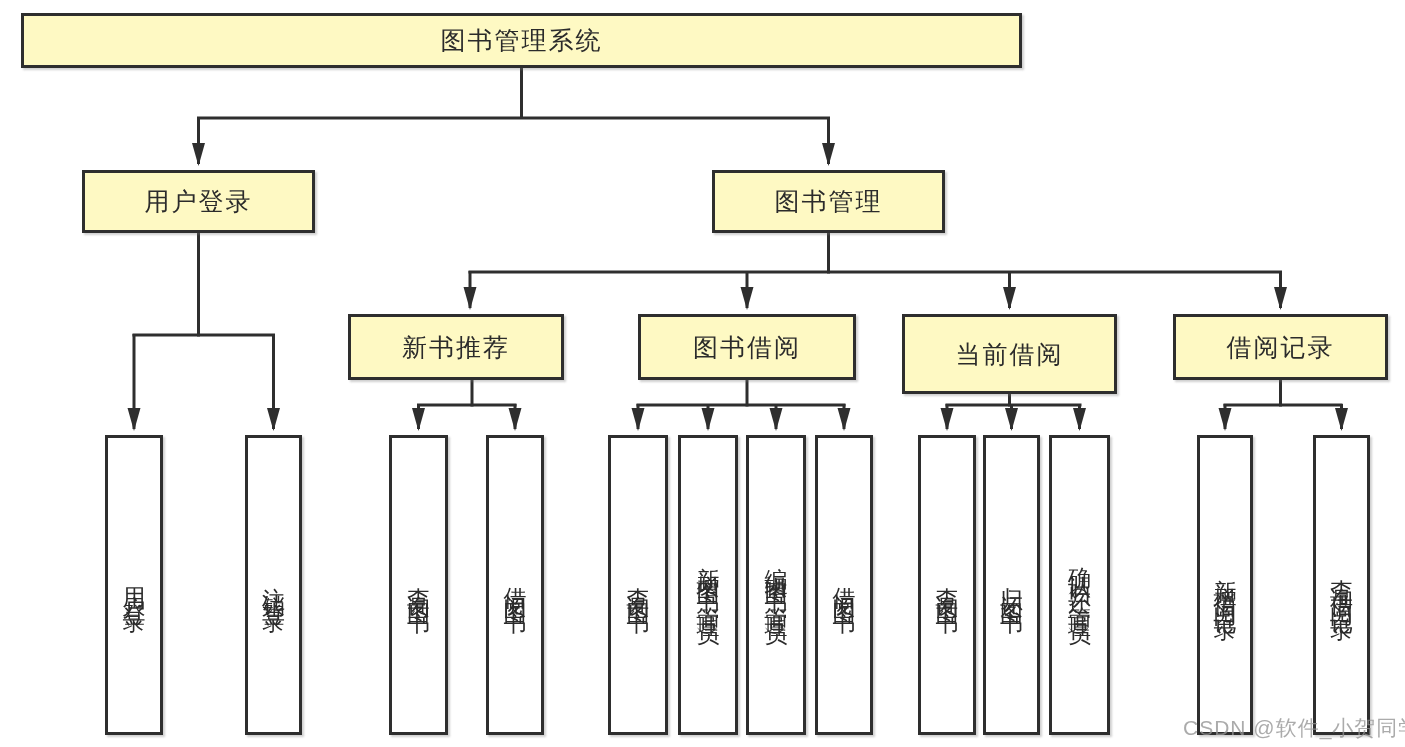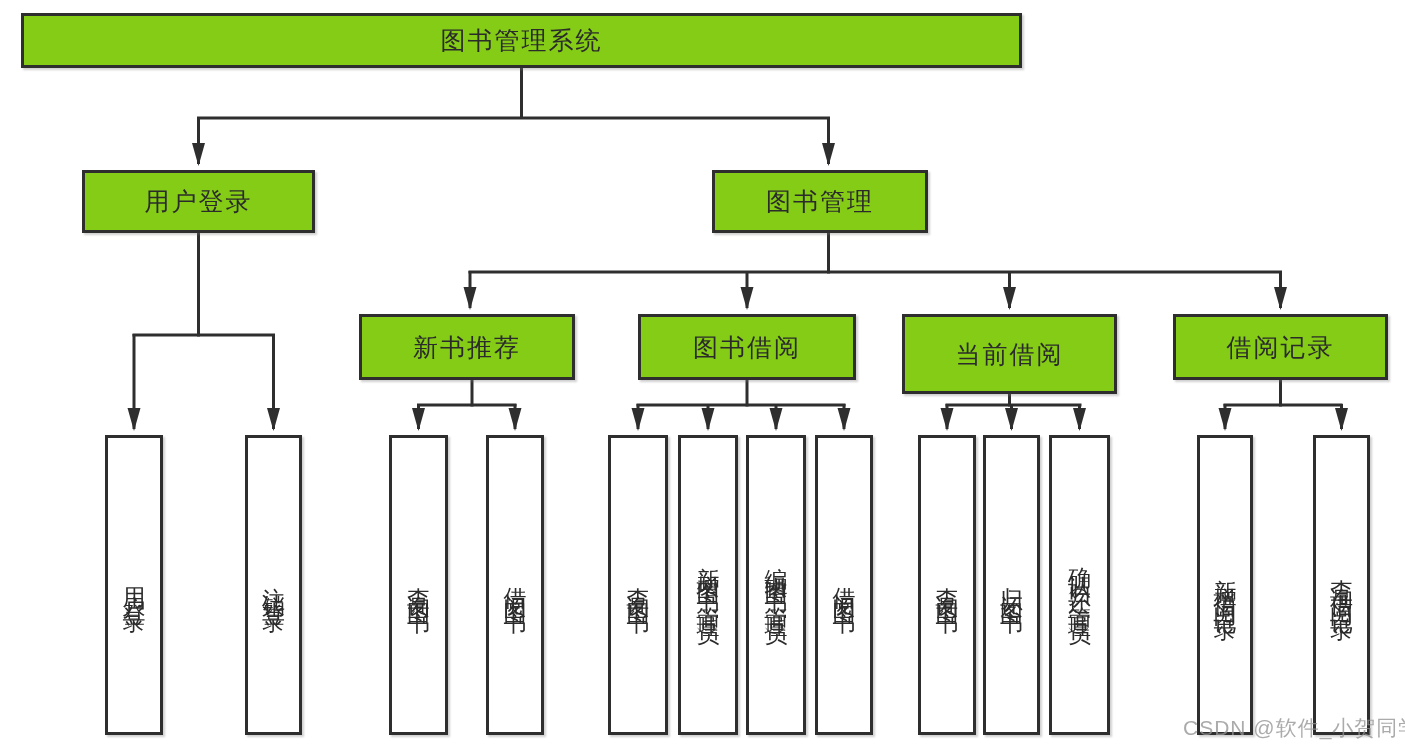--- a/index.html
+++ b/index.html
@@ -13,21 +13,21 @@
     overflow: hidden;
   }
   .connectors {
     position: absolute;
     left: 0; top: 0;
     width: 1405px; height: 747px;
     pointer-events: none;
   }
   .box {
     position: absolute;
-    background: #84cc16;
+    background: #fef9c3;
     border: 3px solid #2e2e2e;
     box-shadow: 2px 2px 2px rgba(120,120,120,0.35);
     display: flex;
     align-items: center;
     justify-content: center;
   }
   .hlabel {
     font-size: 25px;
     color: #2b2b2b;
     letter-spacing: 2px;
@@ -119,25 +119,25 @@
     </g>
   </svg>
 
   <div class="box" style="left:21px; top:13px; width:1001px; height:55px;">
     <span class="hlabel">图书管理系统</span>
   </div>
 
   <div class="box" style="left:82px; top:170px; width:233px; height:63px;">
     <span class="hlabel">用户登录</span>
   </div>
-  <div class="box" style="left:712px; top:170px; width:216px; height:63px;">
+  <div class="box" style="left:712px; top:170px; width:233px; height:63px;">
     <span class="hlabel">图书管理</span>
   </div>
 
-  <div class="box" style="left:359px; top:314px; width:216px; height:66px;">
+  <div class="box" style="left:348px; top:314px; width:216px; height:66px;">
     <span class="hlabel">新书推荐</span>
   </div>
   <div class="box" style="left:638px; top:314px; width:218px; height:66px;text-align:right;">
     <span class="hlabel">图书借阅</span>
   </div>
   <div class="box" style="left:902px; top:314px; width:215px; height:80px;">
     <span class="hlabel">当前借阅</span>
   </div>
   <div class="box" style="left:1173px; top:314px; width:215px; height:66px;">
     <span class="hlabel">借阅记录</span>

